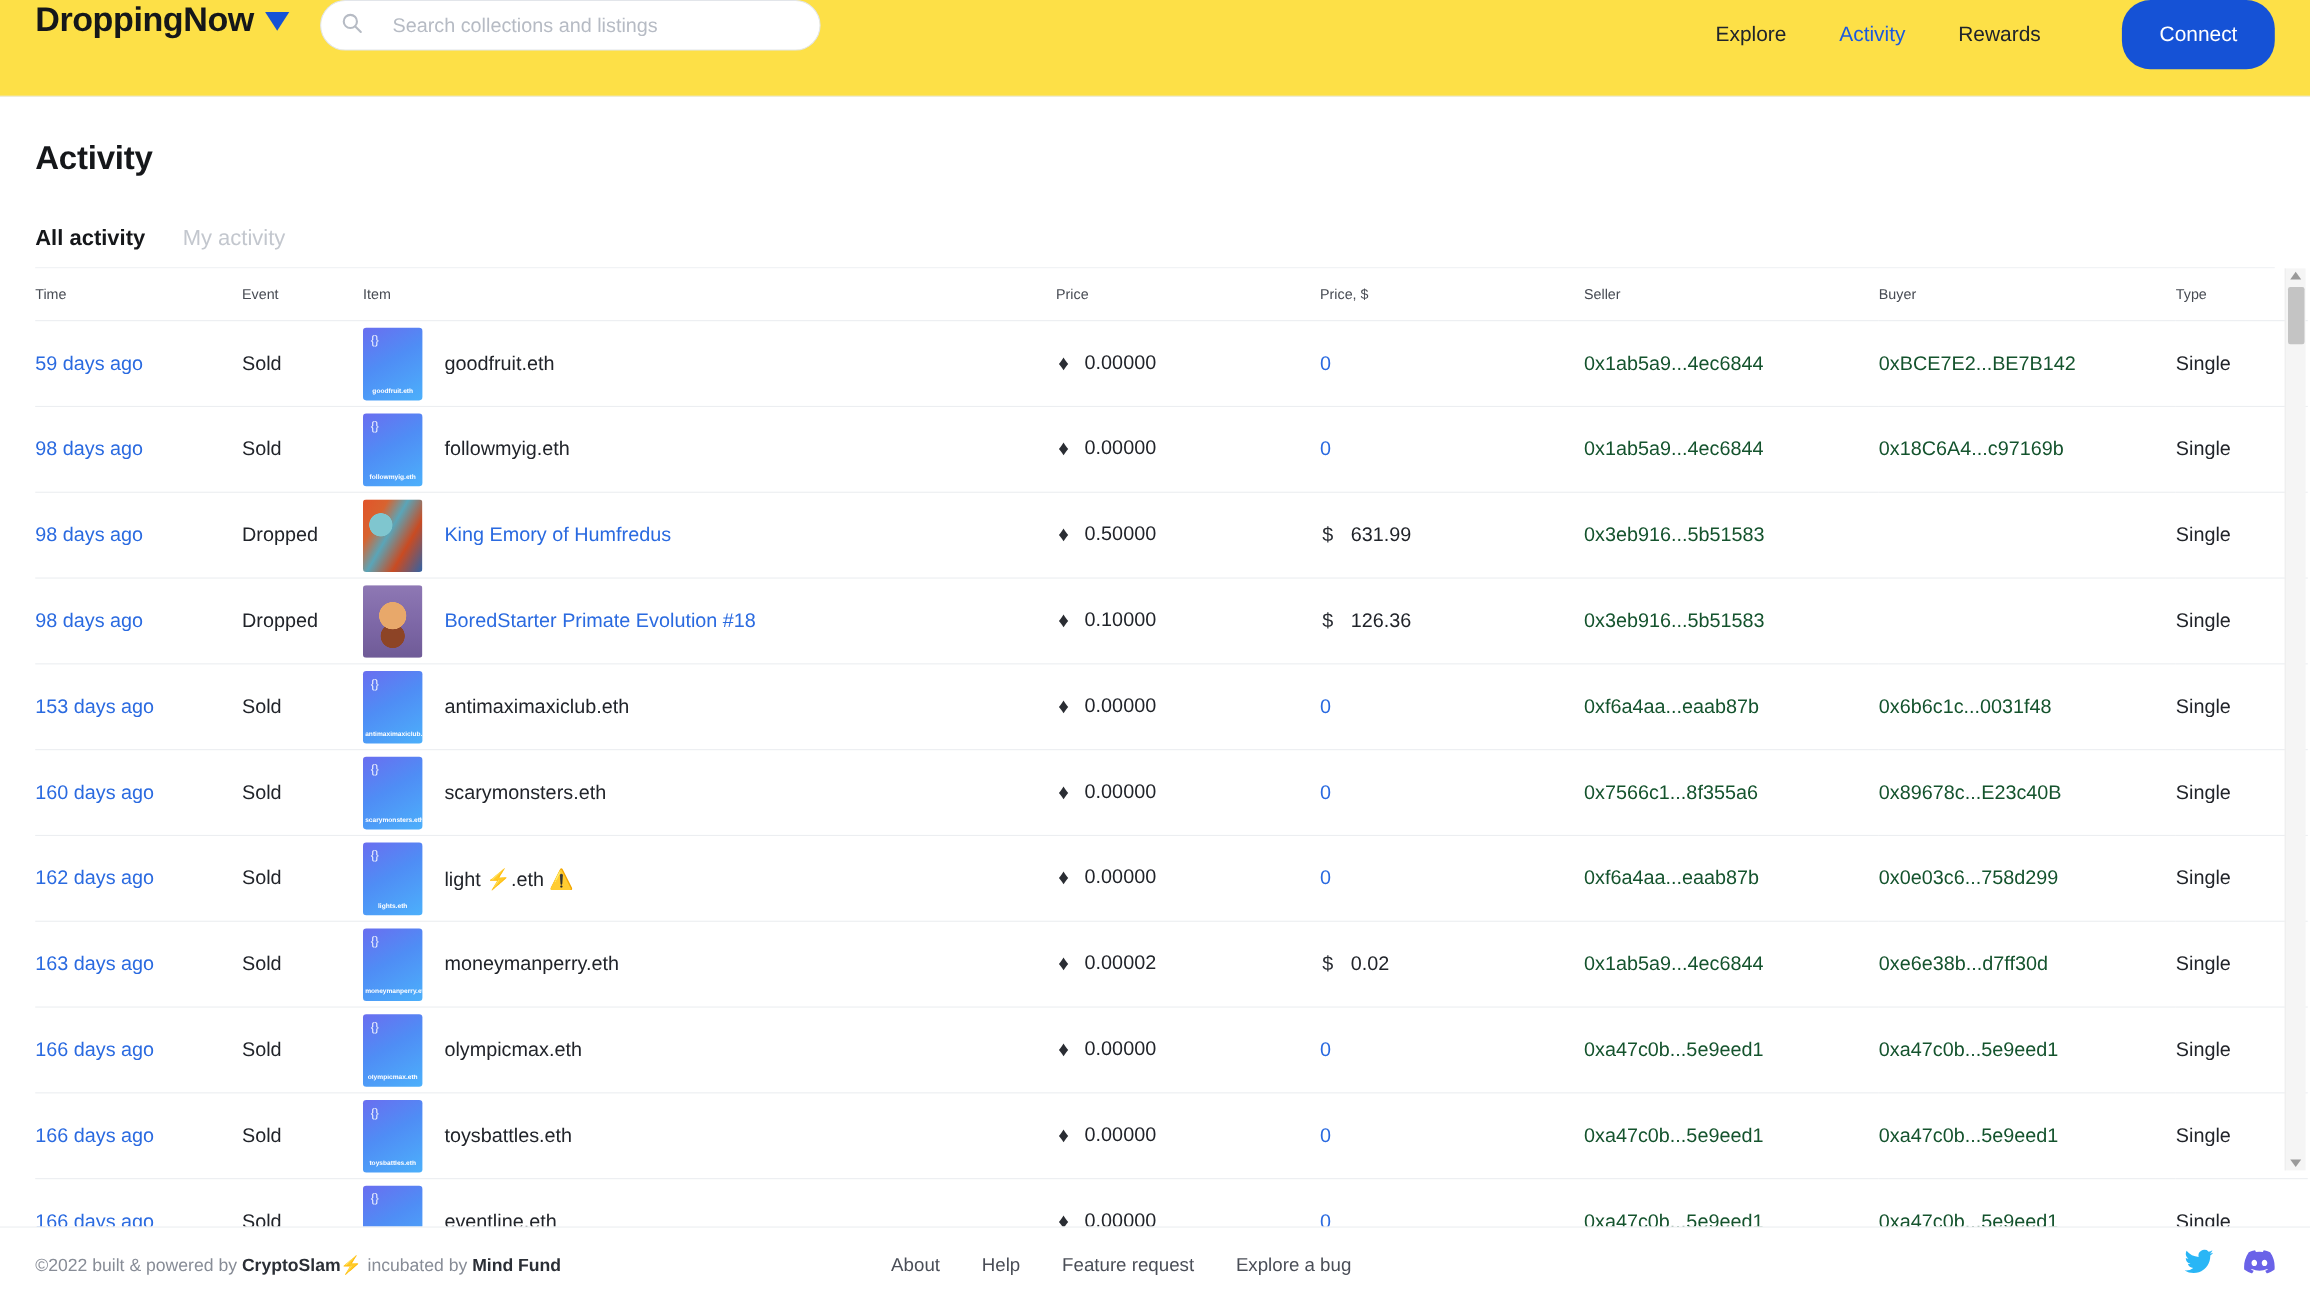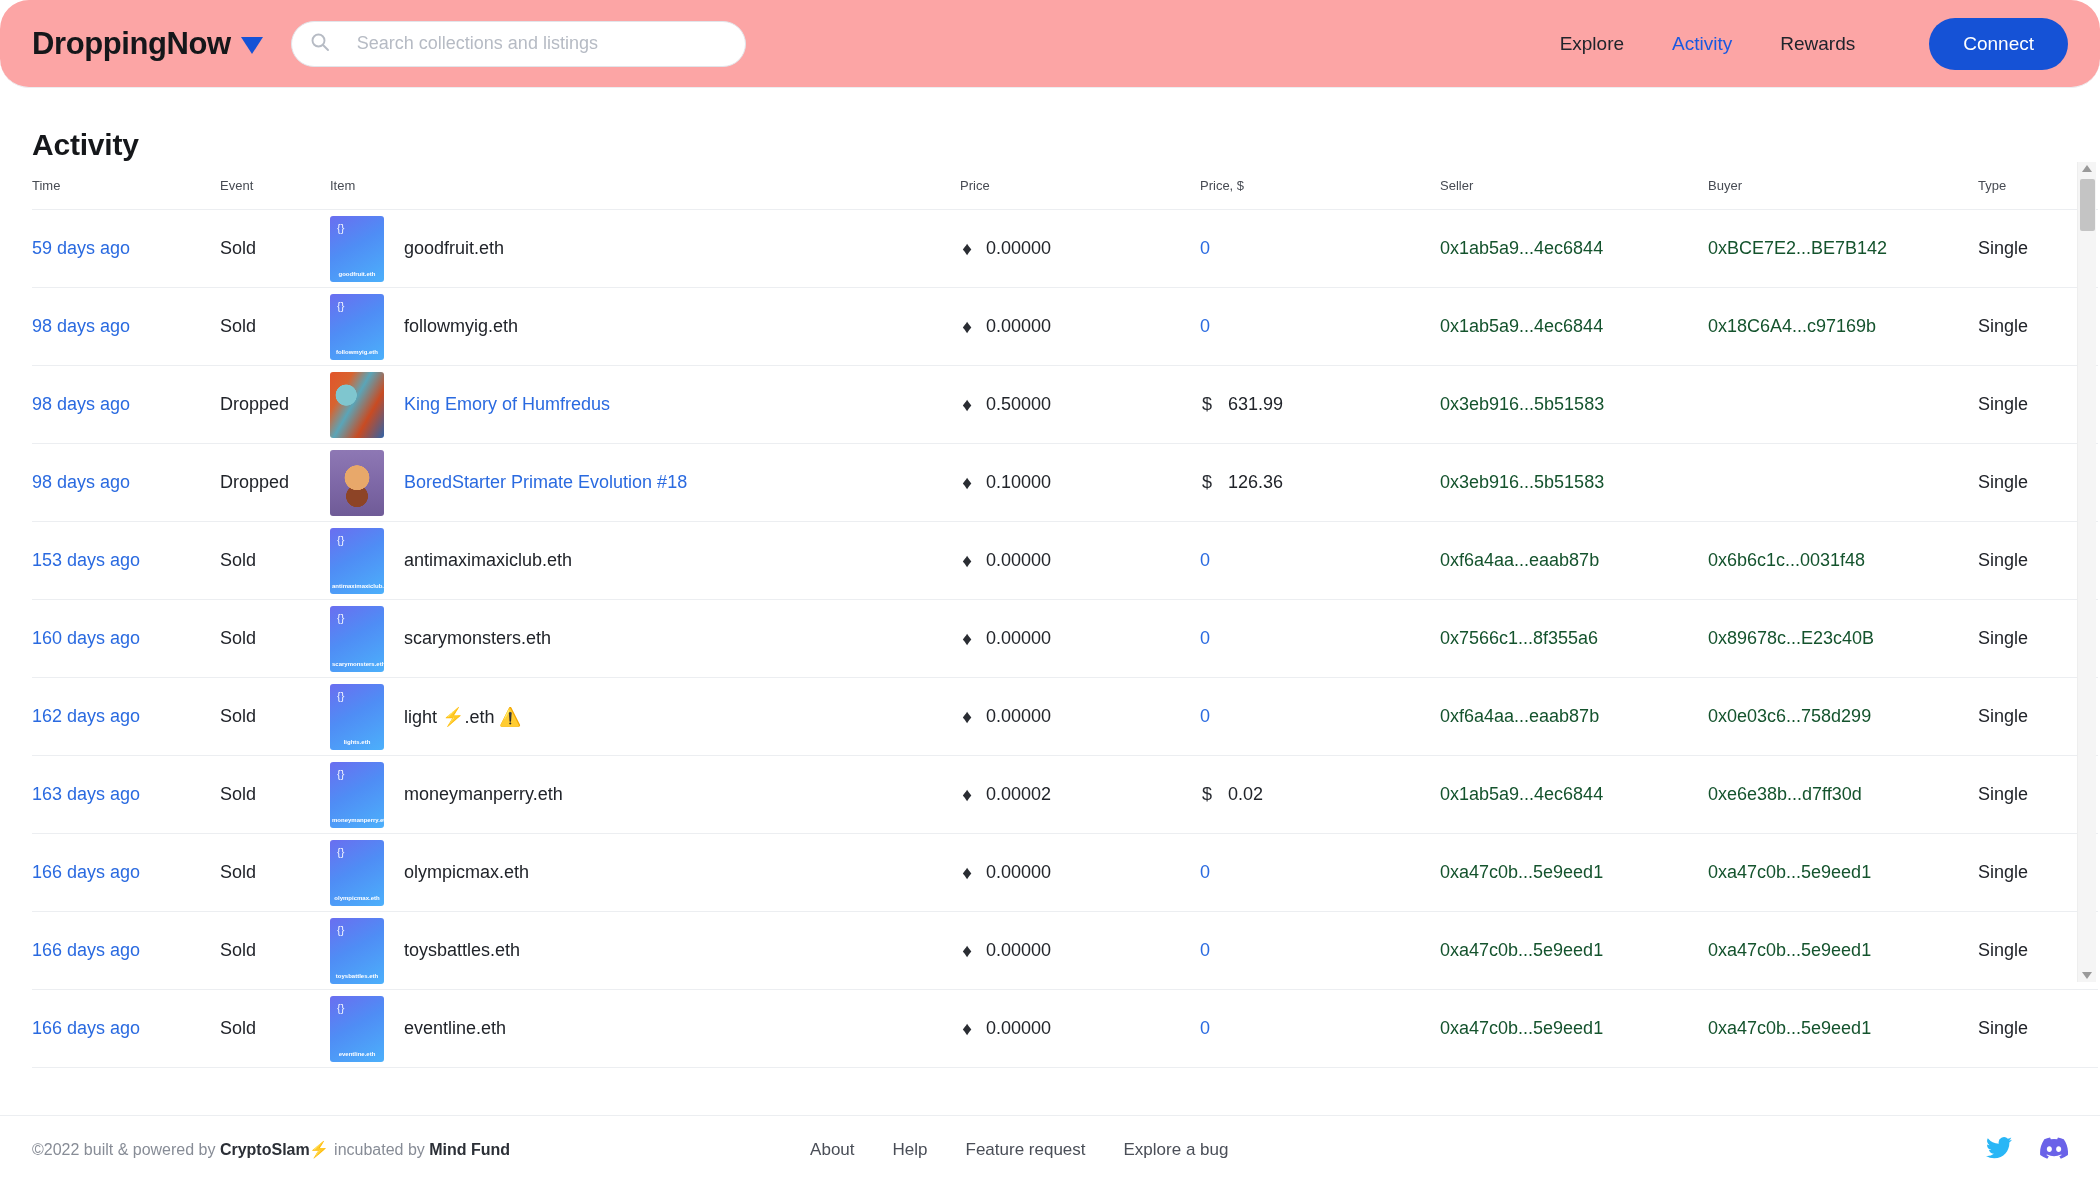--- a/index.html
+++ b/index.html
@@ -8,25 +8,24 @@
     font-family: "Liberation Sans", sans-serif;
     background: #ffffff;
     overflow: hidden;
   }
   body { position: relative; }
 
   
   .header {
     height: 88px;
     display: flex;
-    align-items: center;
+    align-items: flex-start;
     padding: 0 32px;
     border-bottom: 1px solid #eceef1;
-    background: #fca5a5;
-    border-radius: 29px;
+    background: #fde047;
   }
   .brand {
     display: flex; align-items: center; gap: 10px;
     margin-right: 28px;
   }
   .brand-text {
     font-size: 31px; font-weight: 700; color: #15171a;
     letter-spacing: -0.4px; white-space: nowrap;
   }
   .brand-caret {
@@ -54,21 +53,21 @@
     display: flex; align-items: center; gap: 48px;
   }
   .nav-link {
     font-size: 19px; color: #20242b; text-decoration: none;
     white-space: nowrap; cursor: pointer;
   }
   .nav-link.active { color: #1a59e0; }
   .connect-btn {
     background: #1552d6; color: #fff;
     border: none; border-radius: 26px;
-    height: 52px; padding: 0 34px;
+    height: 63px; padding: 0 34px;
     font-family: "Liberation Sans", sans-serif;
     font-size: 19px; cursor: pointer;
     margin-left: 26px;
   }
 
   
   .page { padding: 0 32px; }
   .page-title {
     font-size: 30px; font-weight: 700; color: #15171a;
     margin-top: 40px; margin-bottom: 0;
@@ -228,20 +227,24 @@
     <a class="nav-link">Explore</a>
     <a class="nav-link active">Activity</a>
     <a class="nav-link">Rewards</a>
     <button class="connect-btn">Connect</button>
   </div>
 </div>
 
 <div class="page">
   <h1 class="page-title">Activity</h1>
 
+  <div class="tabs">
+    <div class="tab active">All activity</div>
+    <div class="tab inactive">My activity</div>
+  </div>
 
   <div class="table-wrap">
     <table class="tbl">
       <colgroup>
         <col class="c-time">
           <col class="c-event">
           <col class="c-item">
           <col class="c-price">
         <col class="c-priced">
           <col class="c-seller">

